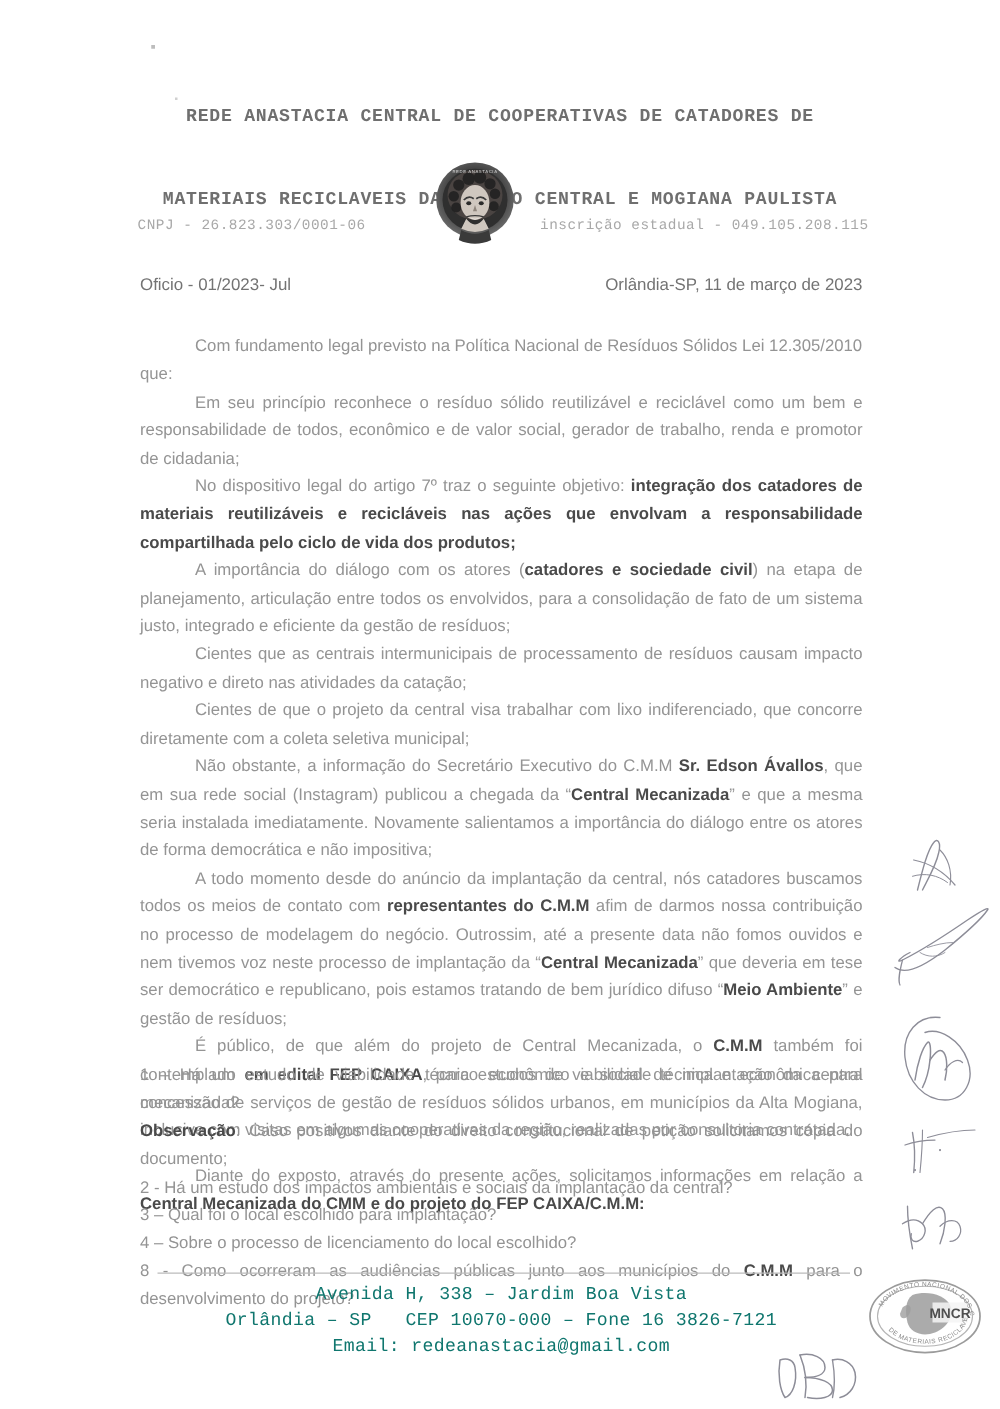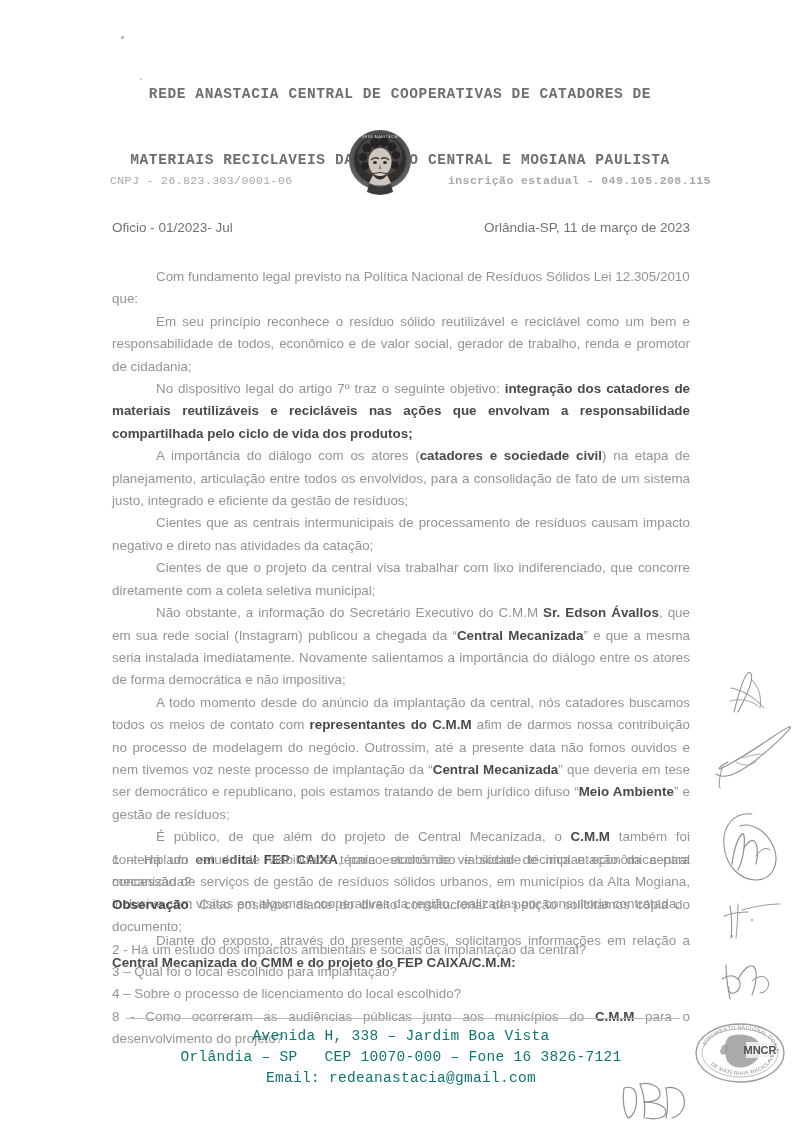--- a/index.html
+++ b/index.html
@@ -63,21 +63,21 @@
   .regline {
     position: absolute;
     top: 174px;
     font-family: "Liberation Mono", "DejaVu Sans Mono", monospace;
     font-size: 11.5px;
     letter-spacing: 0.4px;
     color: #a8a8a8;
     white-space: nowrap;
   }
   .regline.left  { left: 110px; }
-  .regline.right { left: 448px; font-weight: bold; }
+  .regline.right { left: 432px; }
 
   
   .metarow {
     position: absolute;
     left: 112px;
     top: 220px;
     width: 578px;
     font-size: 13.5px;
     color: #737373;
   }

